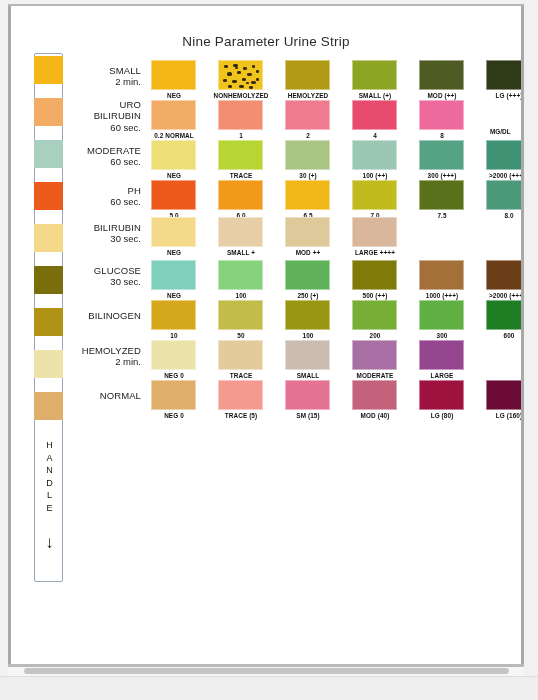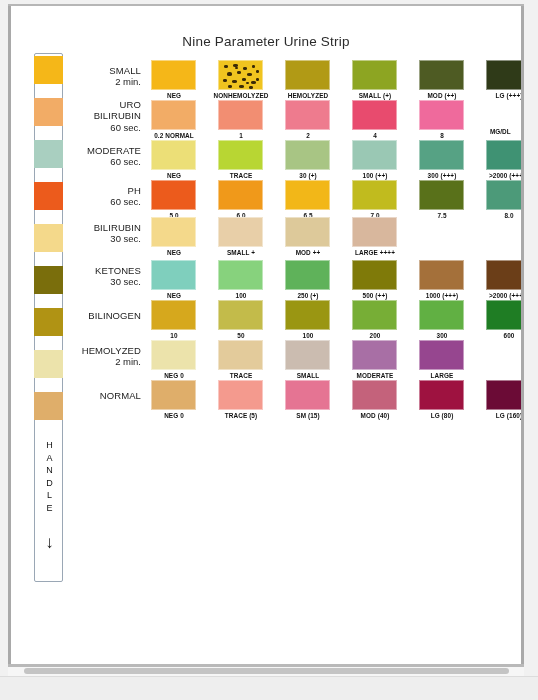--- a/index.html
+++ b/index.html
@@ -276,21 +276,21 @@
               <div class="lbl" style="left: -11px;">MOD ++</div>
             </div>
             <div class="sw-cell" style="left: 201px;">
               <div class="sw" style="background: rgb(216, 183, 157);"></div>
               <div class="lbl" style="left: -11px;">LARGE ++++</div>
             </div>
           </div>
         </div>
         <div class="row" style="top: 250px;">
           <div class="row-label">
-            <div class="name">KETONES</div>
+            <div class="name">GLUCOSE</div>
             <div class="time">30 sec.</div>
           </div>
           <div class="swatches">
             <div class="sw-cell" style="left: 0px;">
               <div class="sw" style="background: rgb(127, 207, 189);"></div>
               <div class="lbl" style="left: -11px;">NEG</div>
             </div>
             <div class="sw-cell" style="left: 67px;">
               <div class="sw" style="background: rgb(135, 210, 125);"></div>
               <div class="lbl" style="left: -11px;">100</div>

